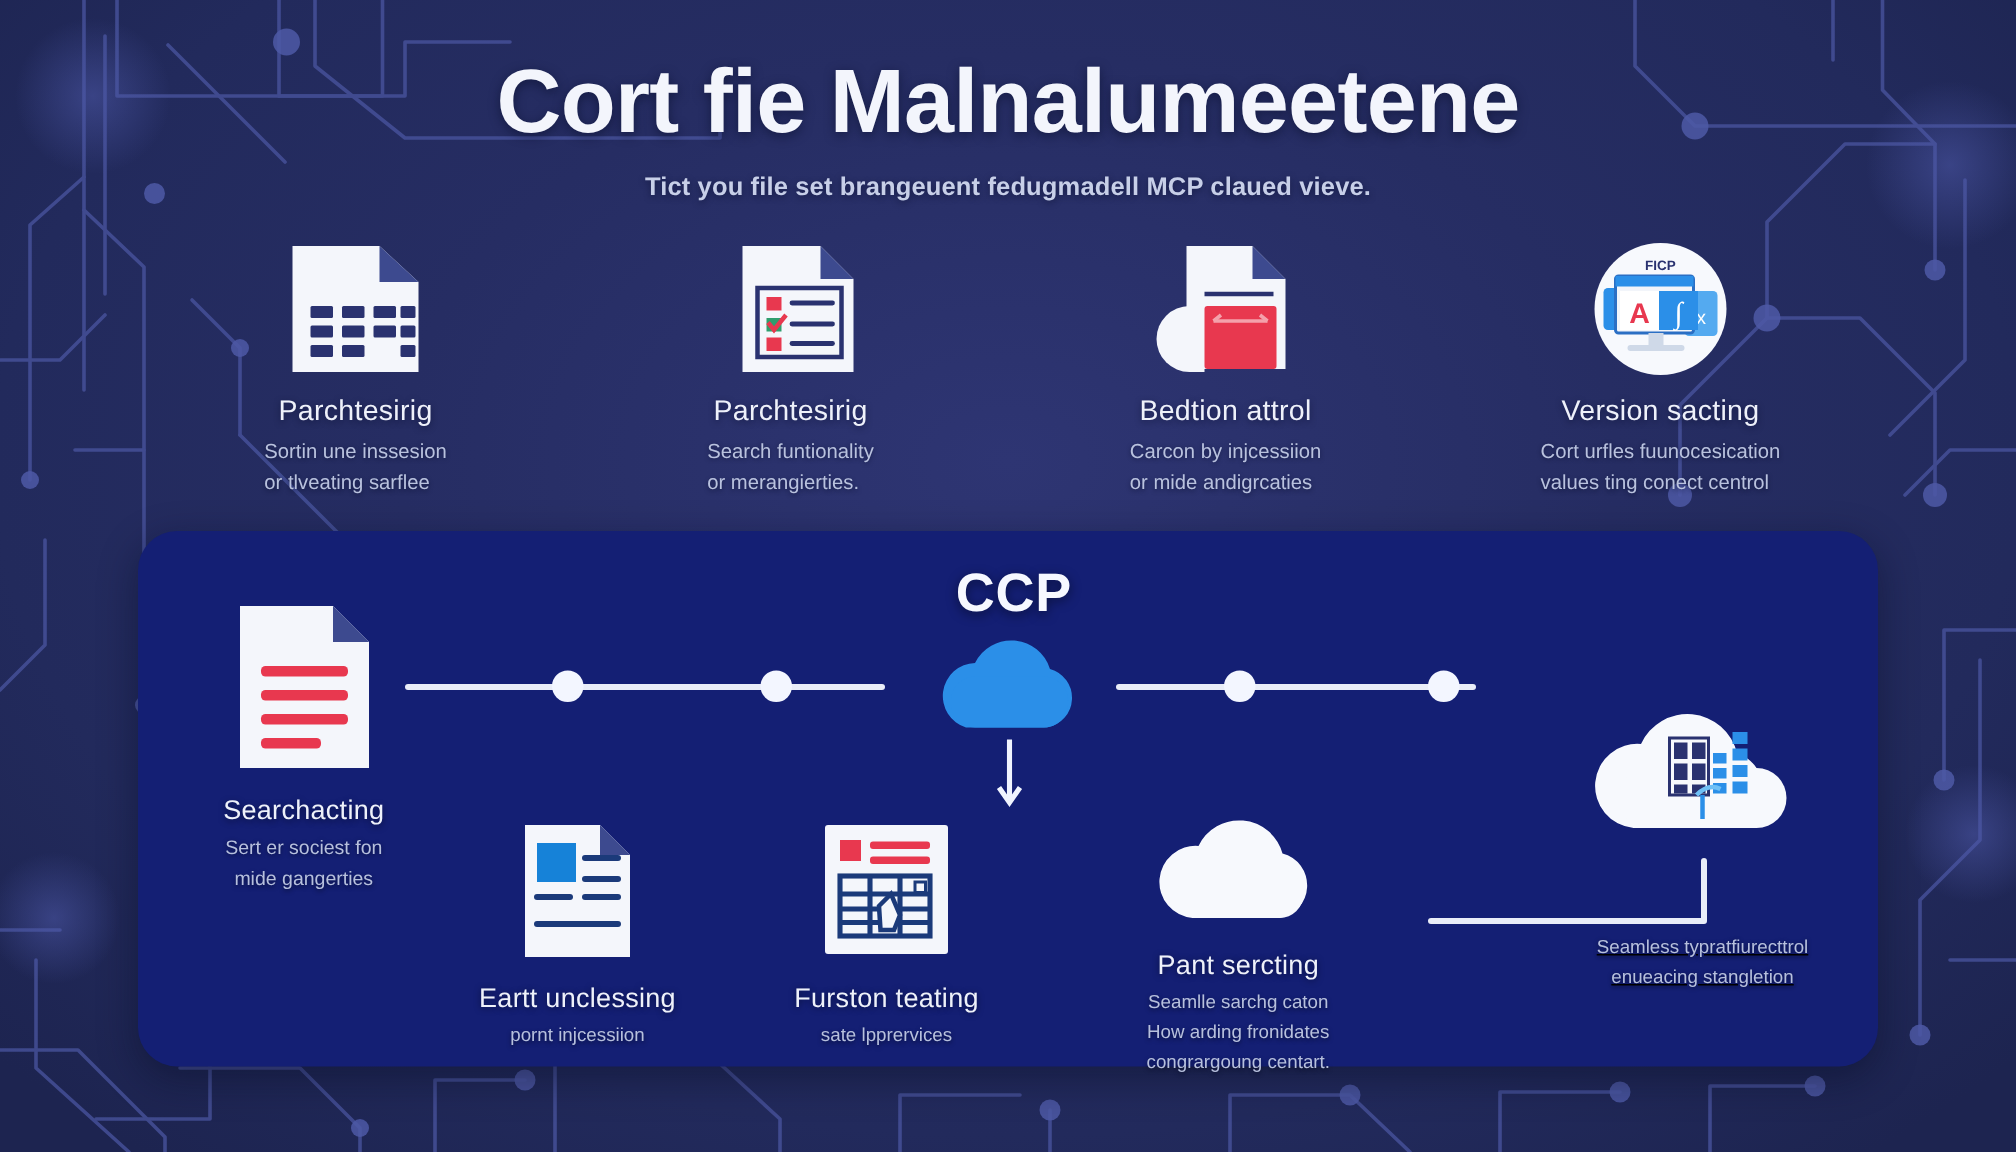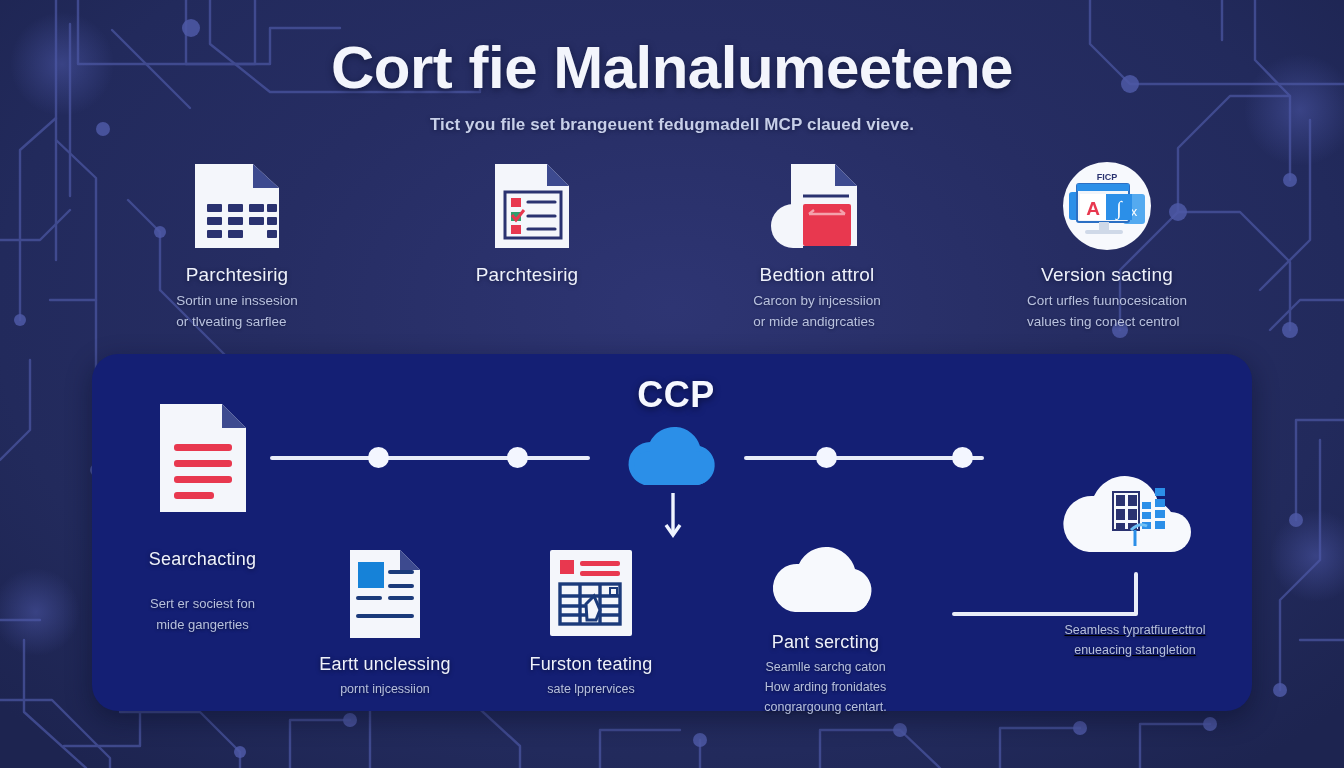--- a/index.html
+++ b/index.html
@@ -314,20 +314,24 @@
           <rect x="32" y="65" width="10" height="9" fill="#e8384f"></rect>
           <path d="M33 55 l4 5 l8 -10" stroke="#e8384f" stroke-width="3" fill="none"></path>
           <g stroke="#2a3270" stroke-width="3.2" stroke-linecap="round">
             <line x1="49" y1="42" x2="76" y2="42"></line>
             <line x1="49" y1="56" x2="76" y2="56"></line>
             <line x1="49" y1="69" x2="76" y2="69"></line>
           </g>
         </svg>
       </div>
       <div class="feature-title">Parchtesirig</div>
+      <div class="feature-desc">
+        <div>Search funtionality</div>
+        <div>or merangierties.</div>
+      </div>
     </div>
 
     <div class="feature">
       <div class="feature-icon">
         <svg width="104" height="92" viewBox="0 0 104 92">
           <path d="M26 4 H70 L92 26 V86 H26 Z" fill="#f4f6fb"></path>
           <path d="M70 4 L92 26 H70 Z" fill="#3d4a8f"></path>
           <path d="M28 44 a22 22 0 0 0 0 44 h10 V44 Z" fill="#f4f6fb"></path>
           <line x1="38" y1="36" x2="84" y2="36" stroke="#2a3270" stroke-width="3"></line>
           <rect x="38" y="44" width="48" height="42" rx="2" fill="#e8384f"></rect>
@@ -387,21 +391,21 @@
         <line x1="63" y1="78" x2="63" y2="118"></line>
         <path d="M56 110 L63 120 L70 110"></path>
       </g>
     </svg>
   </div>
 
   <svg class="connector" style="left:950px; top:572px;" width="250" height="50" viewBox="0 0 250 50" fill="none">
     <path d="M4 42 H186 V2" stroke="#e9edf8" stroke-width="4" stroke-linecap="round" stroke-linejoin="round"></path>
   </svg>
 
-  <div class="node" style="left:120px; top:400px; width:165px;gap:20px;">
+  <div class="node" style="left:120px; top:400px; width:165px;">
     <div>
       <svg width="98" height="115" viewBox="0 0 98 115">
         <path d="M6 4 H68 L92 28 V112 H6 Z" fill="#f4f6fb"></path>
         <path d="M68 4 L92 28 H68 Z" fill="#3d4a8f"></path>
         <g fill="#e8384f">
           <rect x="20" y="44" width="58" height="7" rx="3"></rect>
           <rect x="20" y="60" width="58" height="7" rx="3"></rect>
           <rect x="20" y="76" width="58" height="7" rx="3"></rect>
           <rect x="20" y="92" width="40" height="7" rx="3"></rect>
         </g>

